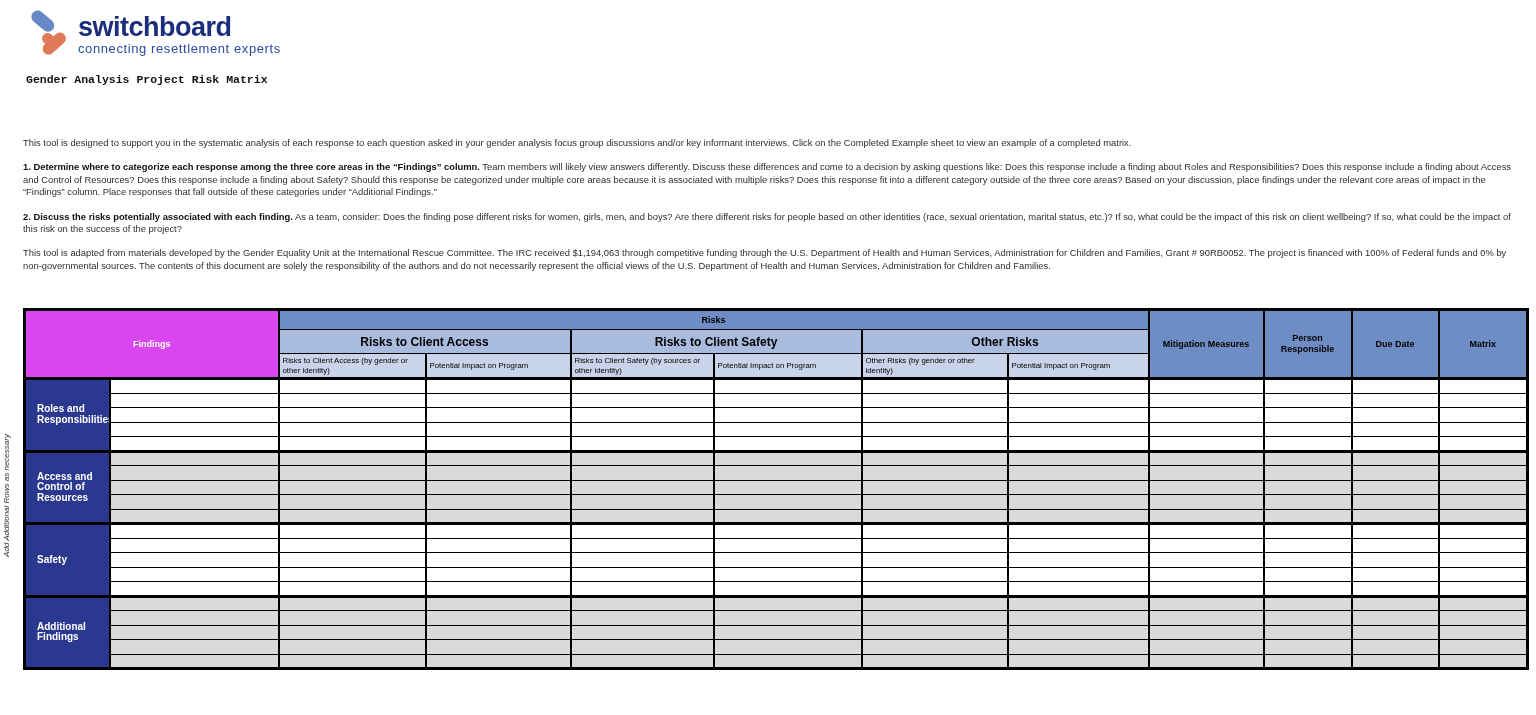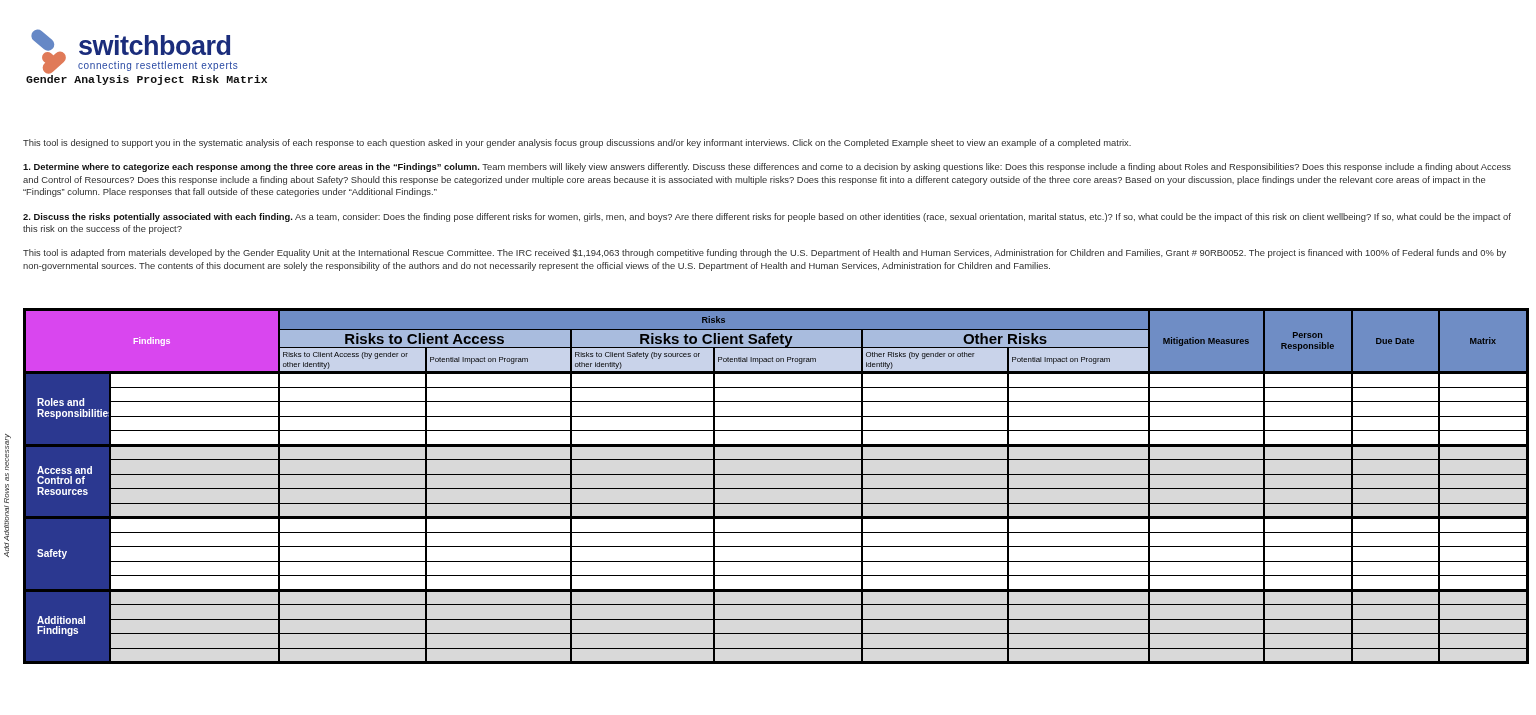--- a/index.html
+++ b/index.html
@@ -1,25 +1,25 @@
 <!DOCTYPE html>
 <html><head>
 <meta charset="utf-8">
 <style>
   * { margin:0; padding:0; box-sizing:border-box; }
   html,body { background:#ffffff; }
   body { font-family:"Liberation Sans", sans-serif; color:#1a1a1a; }
   .page { position:relative; width:1536px; height:715px; background:#fff; overflow:hidden; }
 
   
-  .logo { position:absolute; left:28px; top:29px; display:flex; align-items:flex-start; }
+  .logo { position:absolute; left:28px; top:10px; display:flex; align-items:flex-start; }
   .logo-icon { width:42px; height:46px; position:relative; margin-right:8px; }
   .logo-words { padding-top:4px; }
   .logo-name { font-size:27px; font-weight:bold; color:#1b2d7c; letter-spacing:-0.5px; line-height:26px; }
-  .logo-tag { font-size:10px; color:#2a4aa4; letter-spacing:0.6px; margin-top:1px;text-align:center; }
+  .logo-tag { font-size:13px; color:#2a4aa4; letter-spacing:0.6px; margin-top:1px;text-align:center; }
 
   
   .title { position:absolute; left:26px; top:73px; font-size:11.5px; font-weight:bold; color:#111;font-family:Liberation Mono, monospace; }
   .copy { position:absolute; left:23px; top:97px; width:1492px; font-size:9.4px; line-height:12.4px; color:#2e2e2e;margin-top:40px; }
   .copy p { margin-bottom:12px; }
   .copy b { color:#111; }
 
   
   .side-note { position:absolute; left:-57px; top:489px; width:130px; height:13px;
     transform:rotate(-90deg); transform-origin:center; text-align:center;
@@ -27,21 +27,21 @@
 
   
   .matrix-wrap { position:absolute; left:23px; top:308px; }
   table.matrix { border-collapse:collapse; table-layout:fixed; width:1503px; border:3px solid #000; }
   .matrix th, .matrix td { border:1px solid #000; border-left-width:2px; overflow:hidden; }
   .matrix thead th { border-bottom-width:1px; }
   .matrix thead tr.h3 th, .matrix thead th.span-head { border-bottom:3px solid #000; }
 
   th.findings-cell { background:#2b3890; color:#fff; font-size:9.5px; font-weight:bold; text-align:center; vertical-align:middle; }
   th.risks-band { background:#6f8dc5; color:#000; font-size:9px; font-weight:bold; text-align:center; vertical-align:middle; height:20px; }
-  tr.h2 th { background:#a9bcde; color:#000; font-size:15px; font-weight:bold; text-align:center; vertical-align:middle; height:16px; }
+  tr.h2 th { background:#a9bcde; color:#000; font-size:12px; font-weight:bold; text-align:center; vertical-align:middle; height:24px; }
   tr.h3 th { background:#c9d3ea; color:#000; font-size:7.8px; font-weight:normal; text-align:left; vertical-align:middle; padding:2px 3px; line-height:9.6px; }
   th.span-head { background:#6f8dc5; color:#000; font-size:9px; font-weight:bold; text-align:center; vertical-align:middle; padding:0 4px; line-height:11px; }
 
   th.group-label { background:#2b3890; color:#fff; font-size:10px; font-weight:bold; text-align:left; vertical-align:middle; padding:2px 3px 2px 11px; line-height:10.5px; }
   .matrix tbody td { height:14.5px; background:#fff; }
   .matrix tbody td.grey { background:#d9d9d9; }
   .matrix tbody tr.group-start th, .matrix tbody tr.group-start td { border-top:3px solid #000; }
 </style>
 </head>
 <body>

